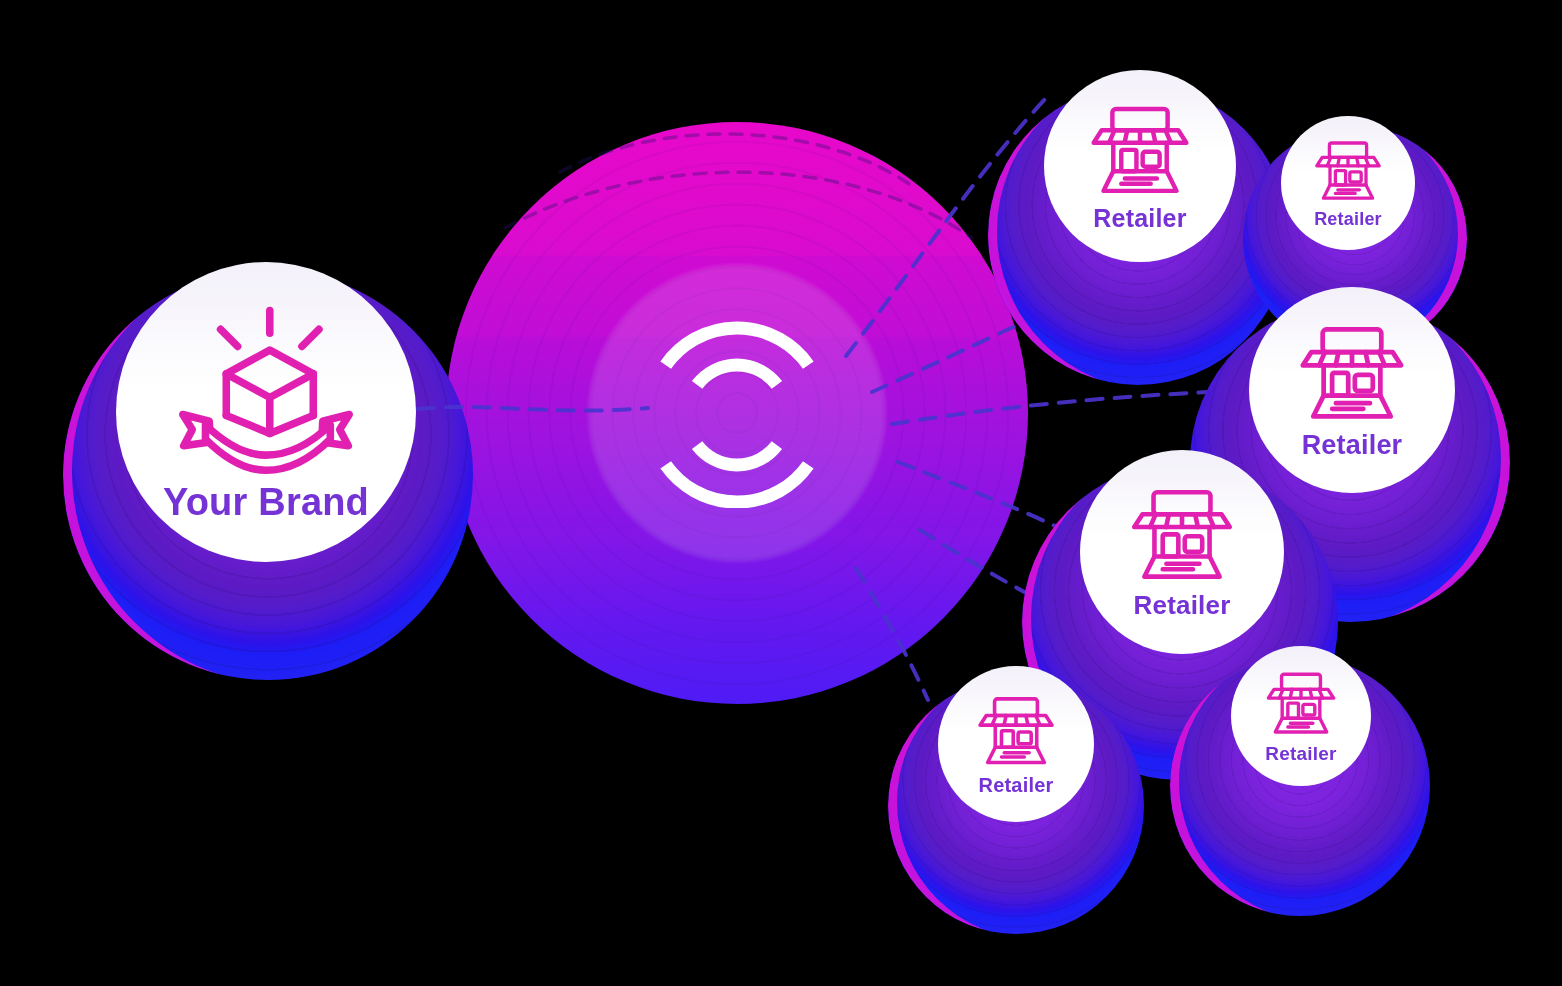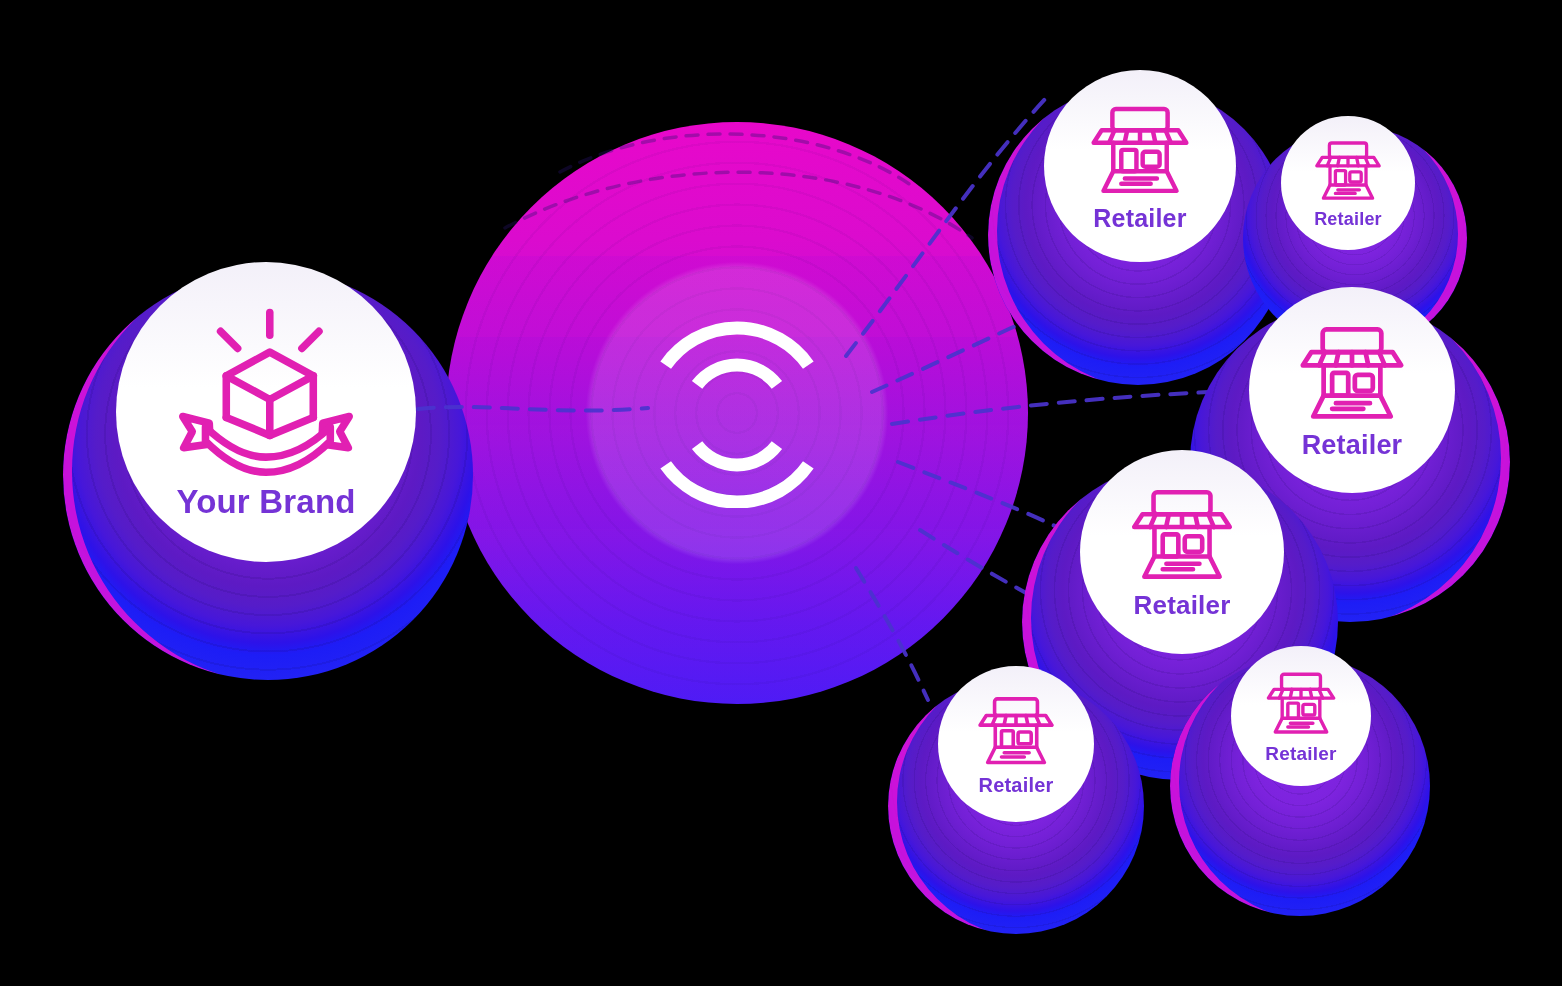--- a/index.html
+++ b/index.html
@@ -67,21 +67,21 @@
           <path d="M102,52 L148,77 L102,102 L56,77 Z"></path>
           <path d="M56,77 V121"></path>
           <path d="M148,77 V121"></path>
           <path d="M102,102 V140"></path>
           <path d="M56,121 L102,140 L148,121"></path>
           <path d="M38,127 L10,120 L20,136 L11,153 L39,149 Z"></path>
           <path d="M158,127 L186,120 L176,136 L185,153 L157,149 Z"></path>
           <path d="M34,131 C60,156 80,163 98,163 C116,163 140,156 166,131 L166,146 C140,172 116,179 98,179 C80,179 60,172 34,146 Z" fill="#ffffff"></path>
         </g>
       </svg>
-      <span class="label" style="font-size:33px;">Your Brand</span>
+      <span class="label" style="font-size:38px;">Your Brand</span>
     </div>
   </div>
 
   <svg class="lines" width="1562" height="986" viewBox="0 0 1562 986">
     <g fill="none" stroke="#4A33CE" stroke-width="4" stroke-linecap="round" stroke-dasharray="16 12" opacity="0.92">
       <path d="M418,409 C480,402 560,416 648,408"></path>
       <path d="M846,356 C920,260 975,175 1046,98"></path>
       <path d="M872,392 C1010,330 1160,255 1292,207"></path>
       <path d="M892,424 C1030,402 1150,394 1257,390"></path>
       <path d="M898,462 C990,498 1050,520 1092,546"></path>

